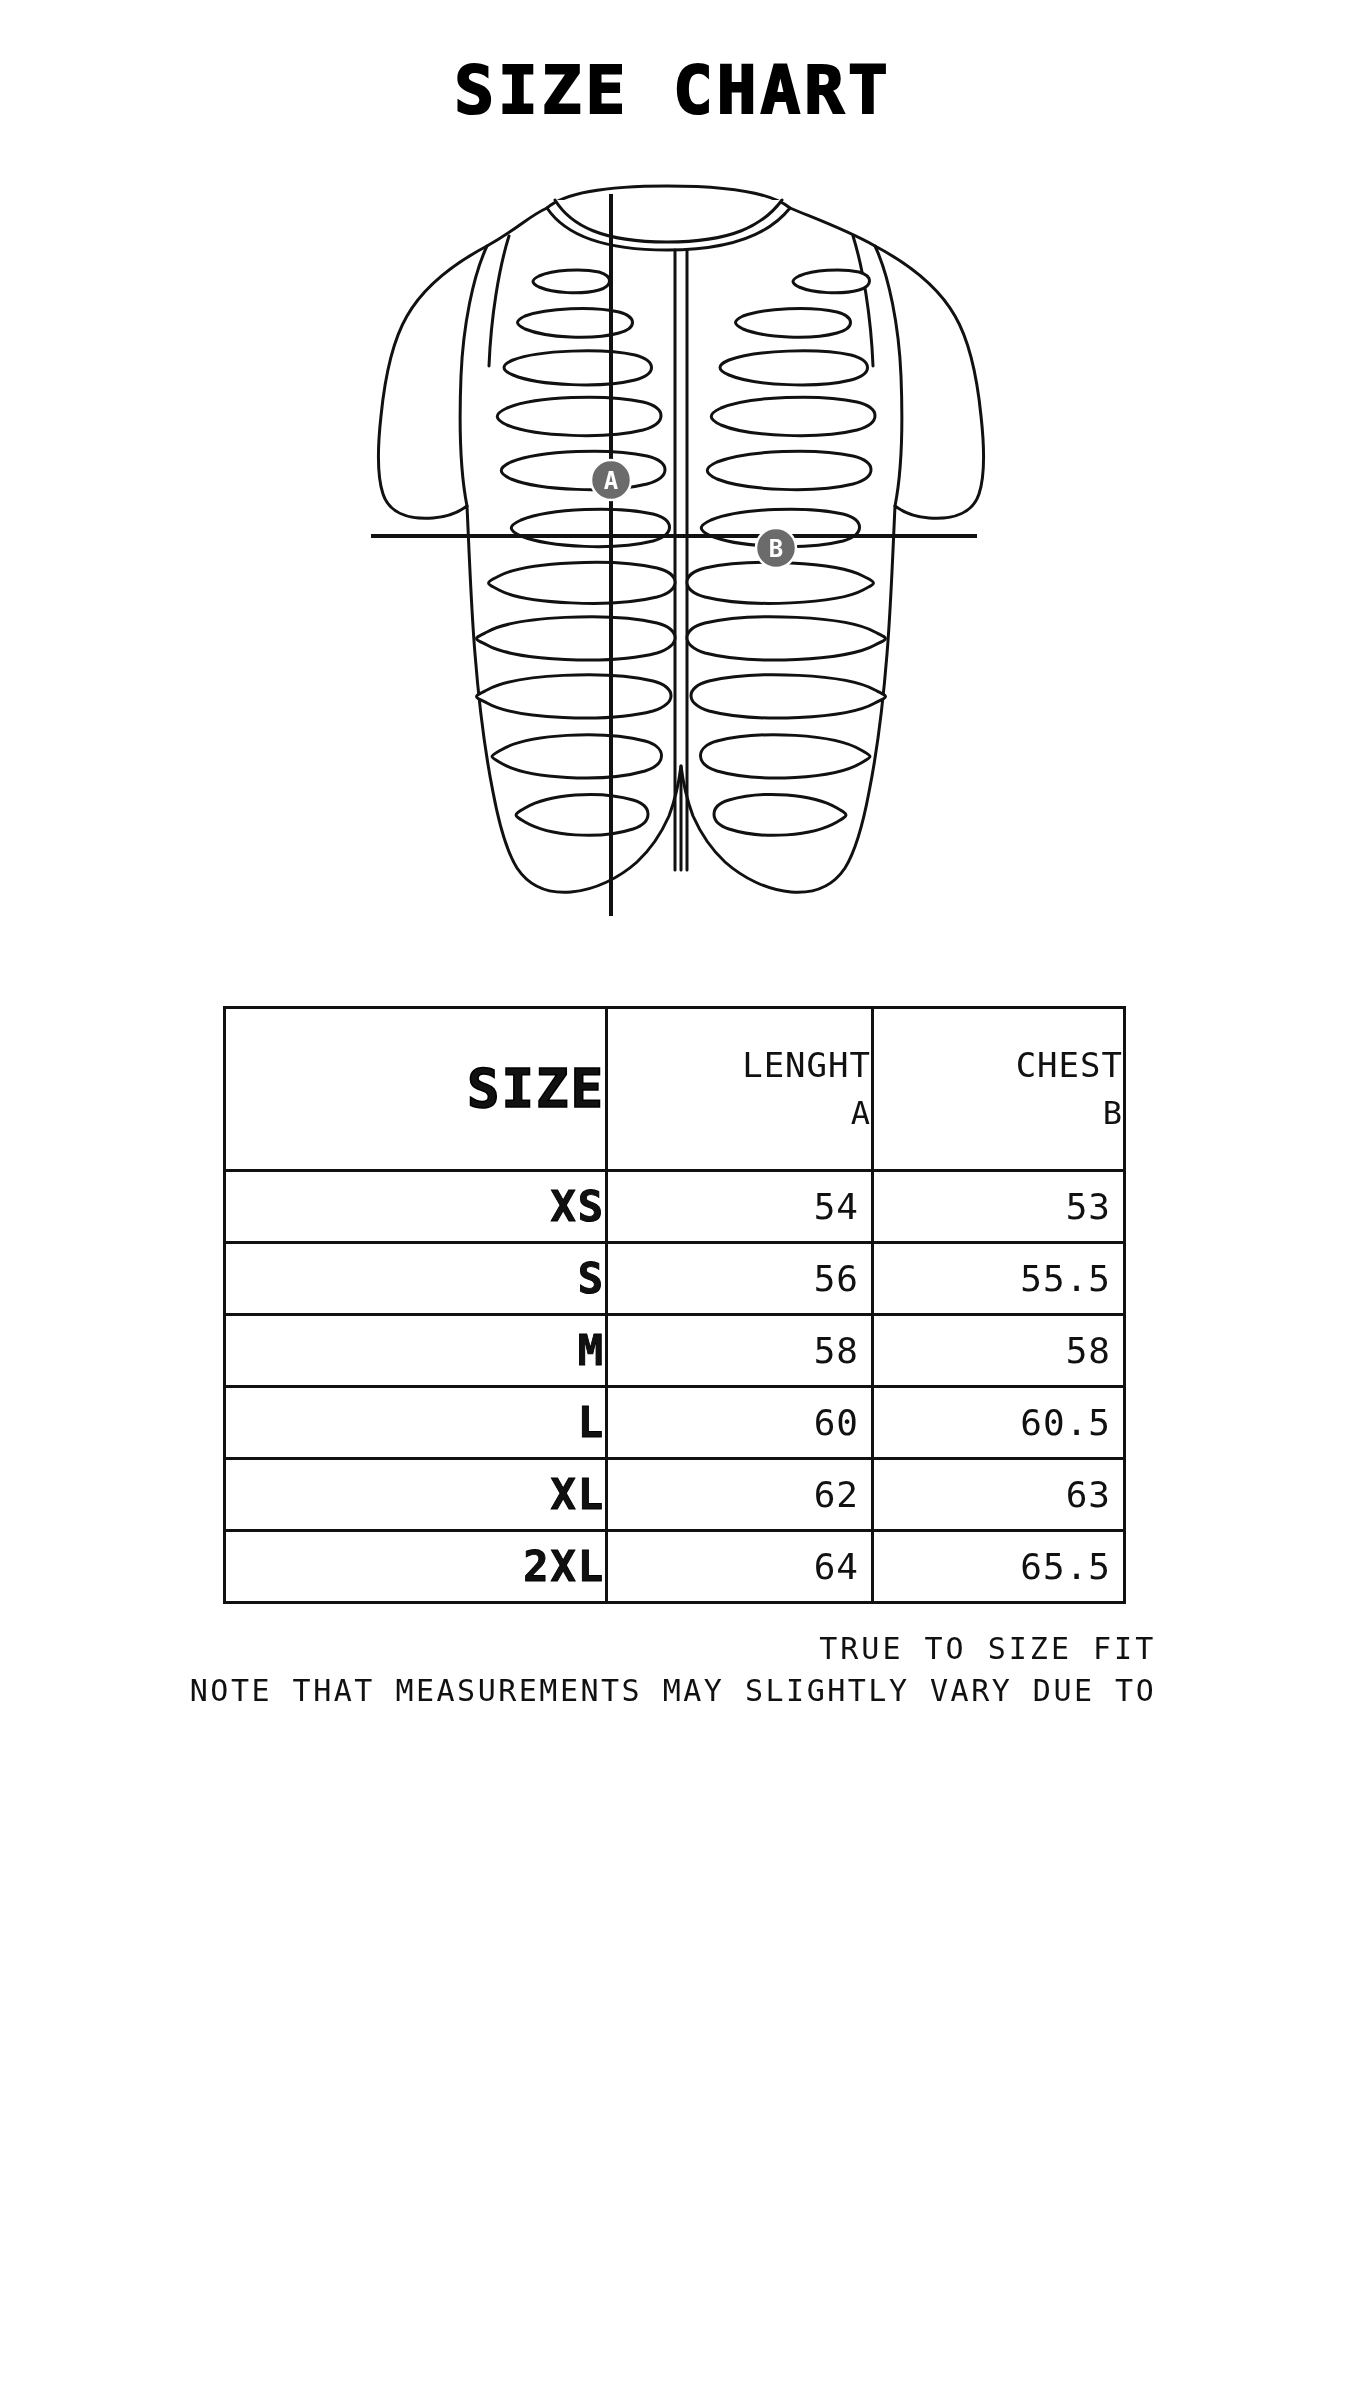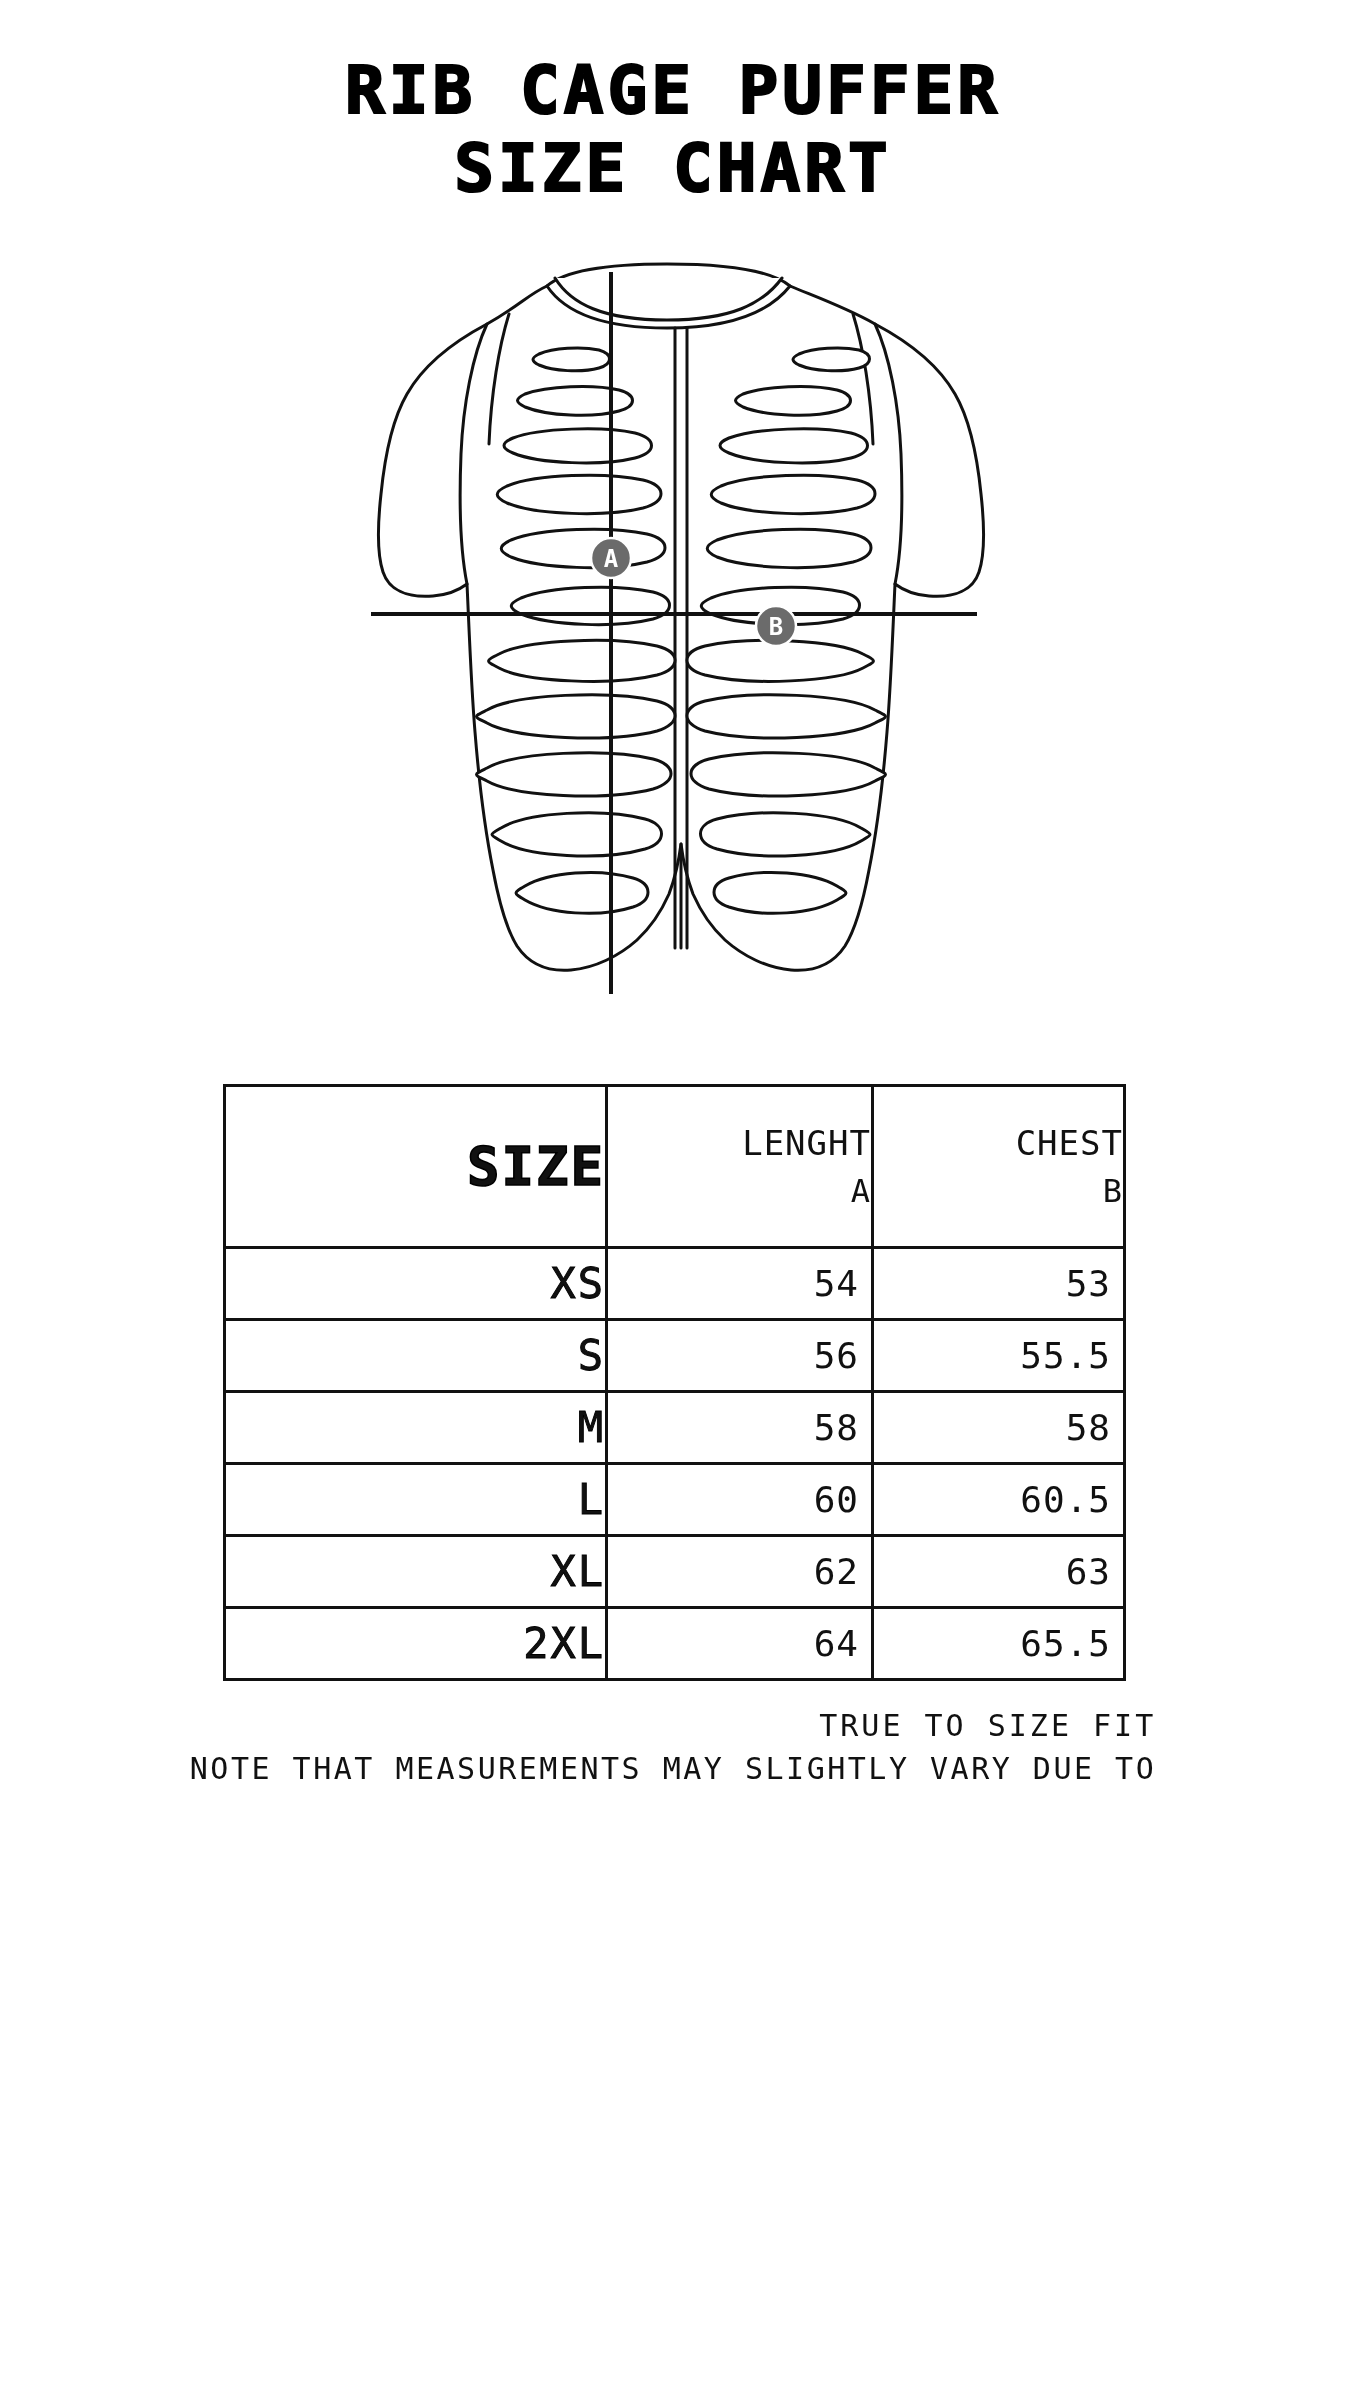--- a/index.html
+++ b/index.html
@@ -87,21 +87,21 @@
     letter-spacing: 1px;
     line-height: 1.45;
   }
   th.head-col .sub {
     display: block;
     font-size: 32px;
     letter-spacing: 1px;
   }
   td.size-cell {
     font-size: 42px;
-    font-weight: normal;
+    font-weight: bold;
     -webkit-text-stroke: 0.9px #000;
     padding: 10px 0;
     letter-spacing: 2px;
   }
   td.num-cell {
     font-size: 36px;
     font-weight: normal;
     padding: 10px 12px;
     letter-spacing: 1px;
   }
@@ -120,21 +120,20 @@
     white-space: nowrap;
   }
   .note-line.first { letter-spacing: 3px; }
 </style>
 </head>
 <body>
 
 <div class="page">
 
   <div class="title-block">
-    <div class="title-line">RIB CAGE PUFFER</div>
     <div class="title-line">SIZE CHART</div>
   </div>
 
   <div class="illustration">
     <svg width="820" height="760" viewBox="0 0 820 760" fill="none" xmlns="http://www.w3.org/2000/svg">
       <g stroke="#111" stroke-width="3" fill="#ffffff" stroke-linejoin="round" stroke-linecap="round">
 
         <path d="M284 32 C300 18 340 10 404 10 C470 10 510 18 527 32
                  C545 40 580 52 612 70 C646 88 676 112 692 140
                  C706 164 714 200 718 240 C722 276 722 300 716 318

